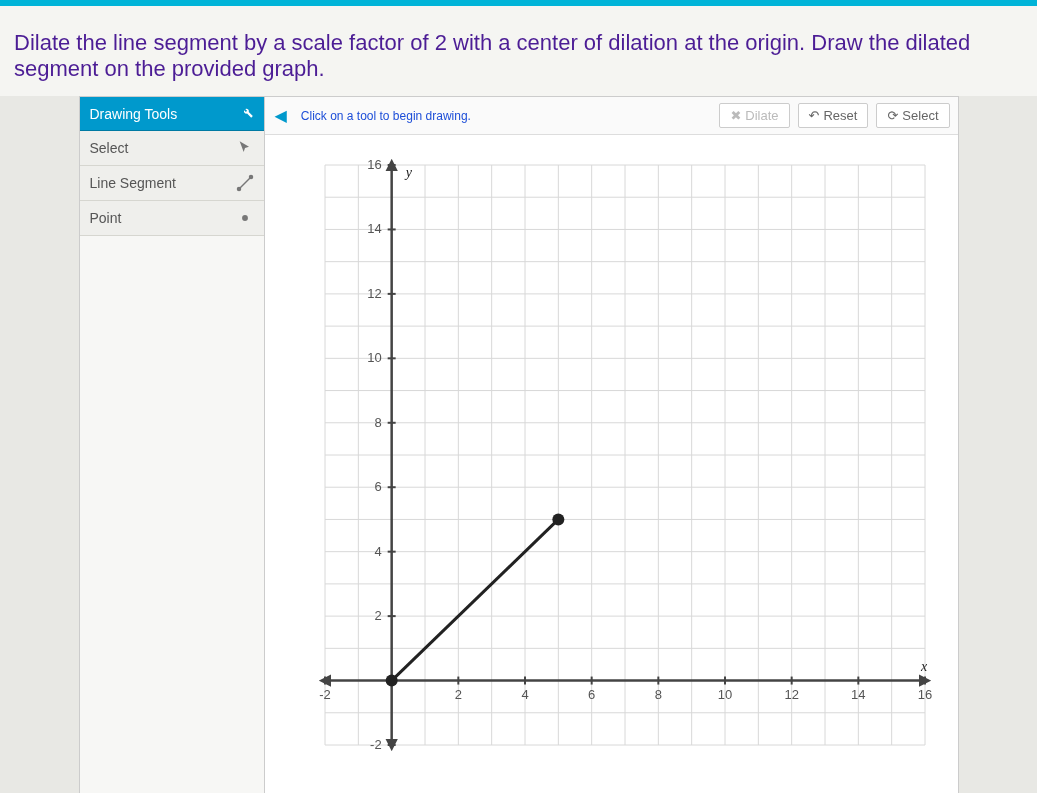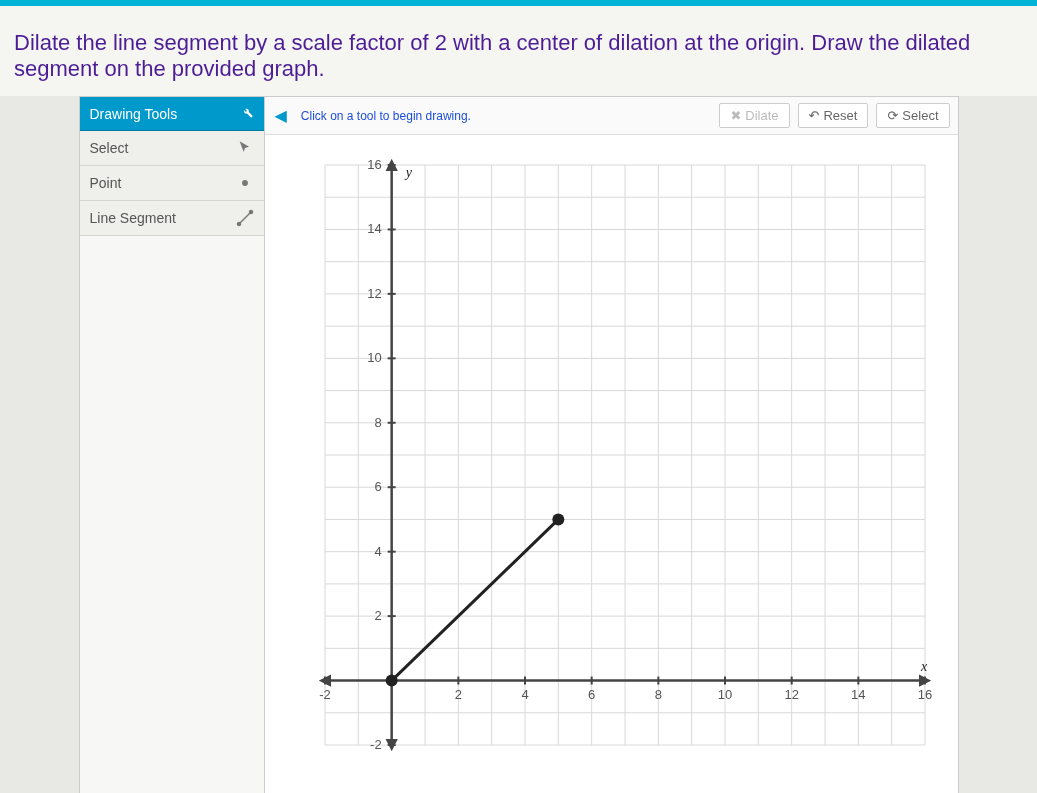--- a/index.html
+++ b/index.html
@@ -131,36 +131,36 @@
     <div class="tool-row">
       <span>Select</span>
       <span class="tool-icon">
         <svg viewBox="0 0 24 24" width="16" height="16">
             <path fill="#777" d="M4 2l6 16 2-6 6-2z"></path>
           </svg>
       </span>
     </div>
 
     <div class="tool-row">
-      <span>Point</span>
-      <span class="tool-icon">
-        <svg viewBox="0 0 24 24" width="14" height="14">
-            <circle cx="12" cy="12" r="5" fill="#777"></circle>
-          </svg>
-      </span>
-    </div>
-
-    <div class="tool-row">
       <span>Line Segment</span>
       <span class="tool-icon">
         <svg viewBox="0 0 24 24" width="18" height="18">
           <line x1="4" y1="20" x2="20" y2="4" stroke="#777" stroke-width="2"></line>
           <circle cx="4" cy="20" r="3" fill="#777"></circle>
           <circle cx="20" cy="4" r="3" fill="#777"></circle>
         </svg>
+      </span>
+    </div>
+
+    <div class="tool-row">
+      <span>Point</span>
+      <span class="tool-icon">
+        <svg viewBox="0 0 24 24" width="14" height="14">
+            <circle cx="12" cy="12" r="5" fill="#777"></circle>
+          </svg>
       </span>
     </div>
   </div>
 
   <div class="canvas-area">
     <div class="canvas-toolbar">
       <span class="collapse-arrow">◀</span>
       <span class="hint-text">Click on a tool to begin drawing.</span>
       <button class="btn disabled">
         <span class="ico">✖</span>

